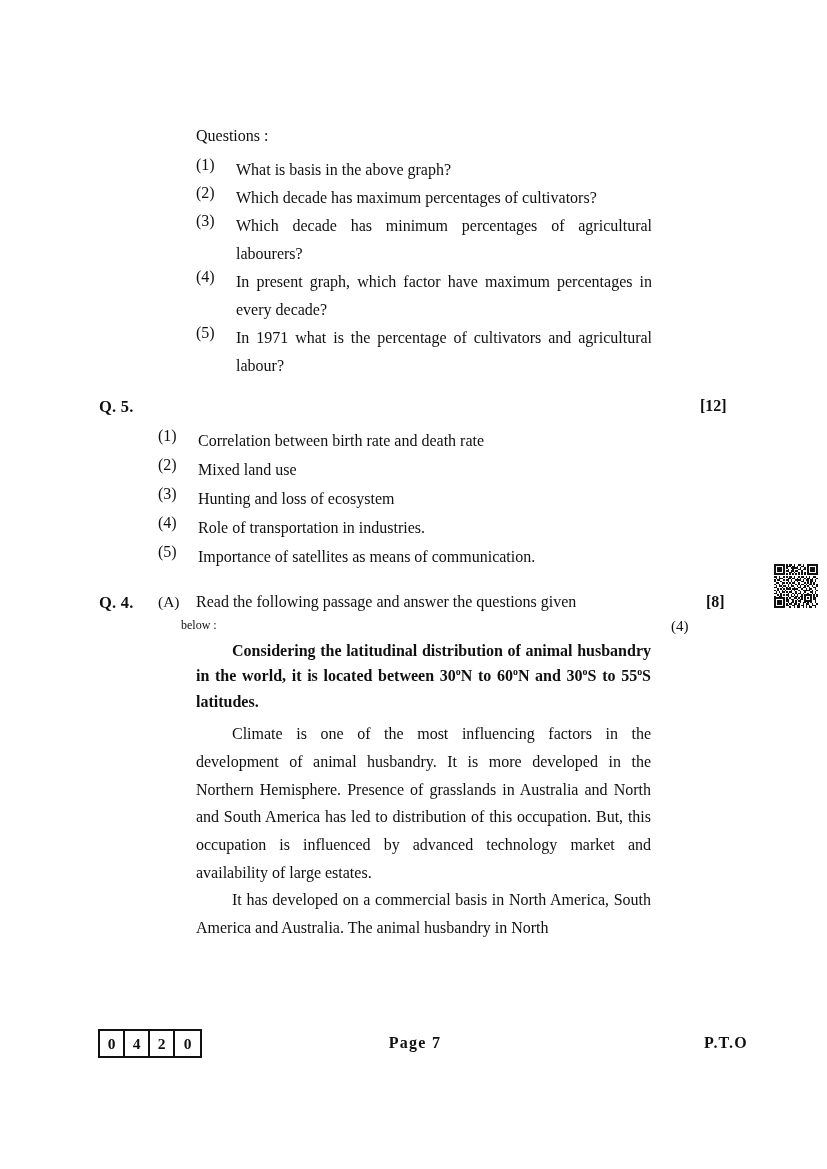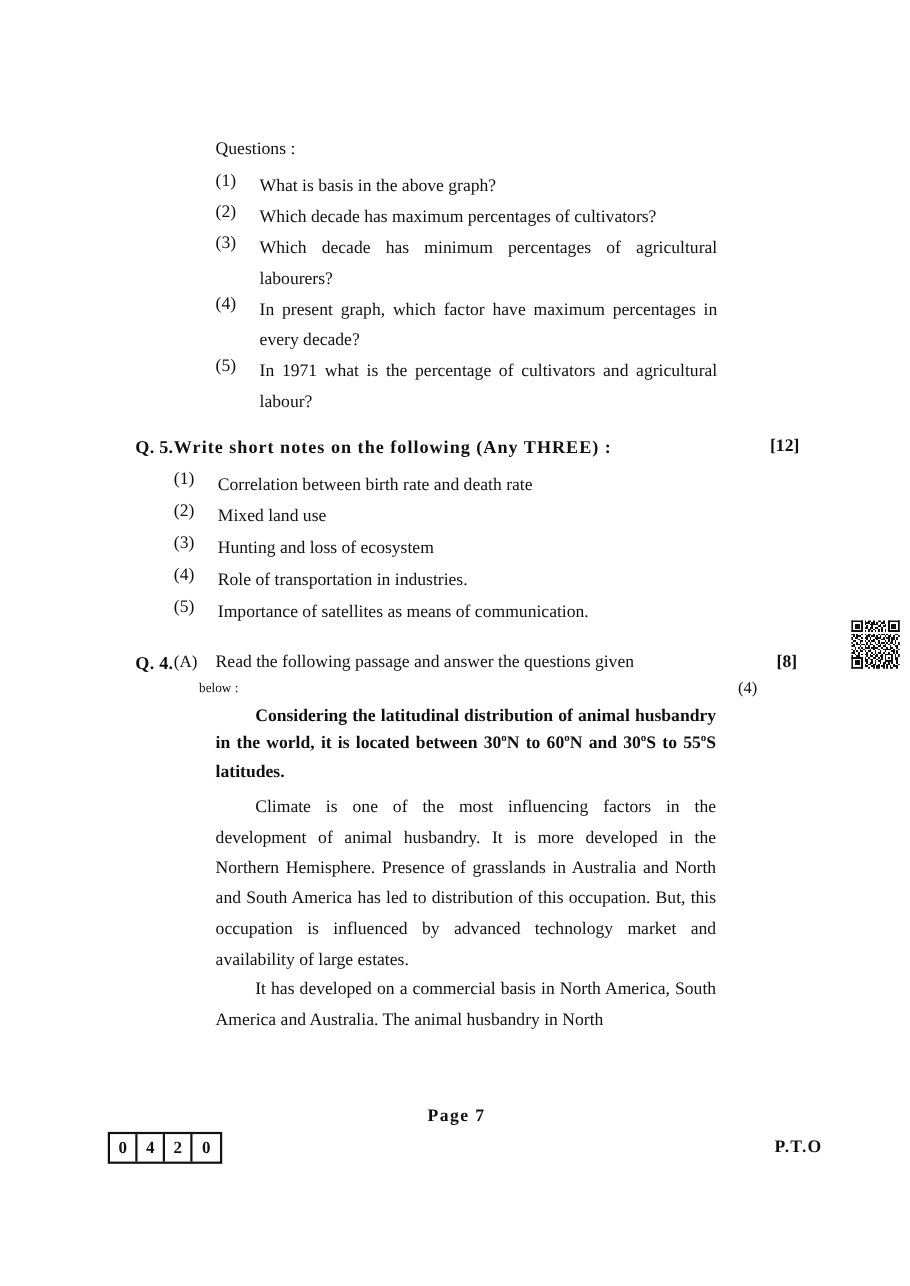--- a/index.html
+++ b/index.html
@@ -27,21 +27,20 @@
   
   .blk { position: absolute; }
 
   .q-label {
     position: absolute;
     left: 99px;
     font-size: 16.5px;
     font-weight: bold;
     letter-spacing: .2px;
     white-space: nowrap;
-    margin-left: 24px;
   }
   .sub-label {
     position: absolute;
     font-size: 15.5px;
     white-space: nowrap;
   }
 
   
   .questions-head {
     position: absolute;
@@ -122,21 +121,21 @@
     font-weight: bold;
     display: flex;
     align-items: center;
     justify-content: center;
     font-family: "Liberation Serif", serif;
   }
   .codebox .cell:last-child { border-right: none; }
 
   .page-num {
     position: absolute;
-    top: 1006px;
+    top: 1034px;
     left: 355px;
     width: 120px;
     text-align: center;
     font-size: 16px;
     font-weight: bold;
     letter-spacing: 1.3px;
   }
   .pto {
     position: absolute;
     top: 1034px;
@@ -179,21 +178,20 @@
   <div class="qrow" style="left:196px; top:268px; width:456px;">
     <span class="num">(4)</span>
     <span class="txt just">In present graph, which factor have maximum percentages in every decade?</span>
   </div>
   <div class="qrow" style="left:196px; top:324px; width:456px;">
     <span class="num">(5)</span>
     <span class="txt just">In 1971 what is the percentage of cultivators and agricultural labour?</span>
   </div>
 
   <div class="q-label" style="top:397px;">Q. 5.</div>
-  <div class="head-text" style="left:158px; top:397px;">Write short notes on the following (Any THREE) :</div>
   <div class="marks" style="left:700px; top:397px;">[12]</div>
 
   <div class="qrow" style="left:158px; top:427px; width:480px;">
     <span class="num">(1)</span>
     <span class="txt">Correlation between birth rate and death rate</span>
   </div>
   <div class="qrow" style="left:158px; top:456px; width:480px;">
     <span class="num">(2)</span>
     <span class="txt">Mixed land use</span>
   </div>

